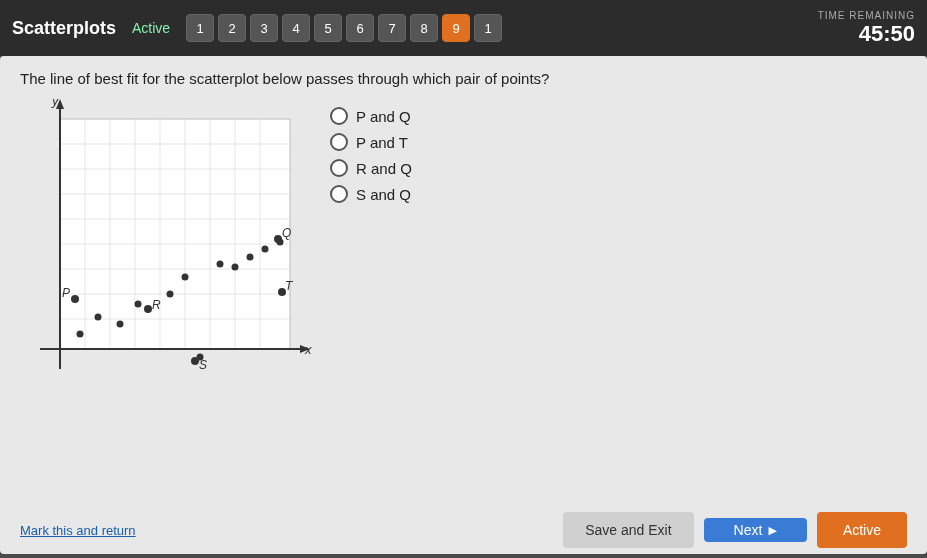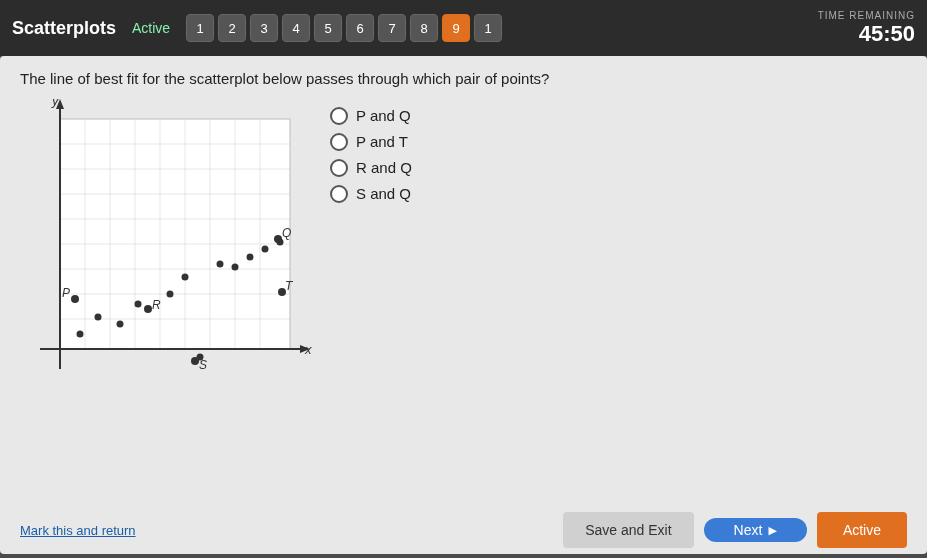--- a/index.html
+++ b/index.html
@@ -112,20 +112,21 @@
     
     .answer-choices {
       margin-top: 8px;
       display: flex;
       flex-direction: column;
       gap: 8px;
     }
 
     .answer-option {
       display: flex;
+      align-items: center;
       gap: 8px;
       cursor: pointer;
       font-size: 15px;
       color: #222;
     }
 
     .radio-circle {
       width: 18px;
       height: 18px;
       border-radius: 50%;
@@ -166,21 +167,21 @@
       border-radius: 4px;
       font-size: 14px;
       color: #333;
       cursor: pointer;
     }
 
     .btn-next {
       background: #3a7bd5;
       border: none;
       padding: 4px 30px;
-      border-radius: 16px;
+      border-radius: 4px;
       font-size: 14px;
       color: #fff;
       cursor: pointer;
       display: flex;
       align-items: center;
       gap: 6px;
     }
 
     .btn-next::after {
       content: '▶';

